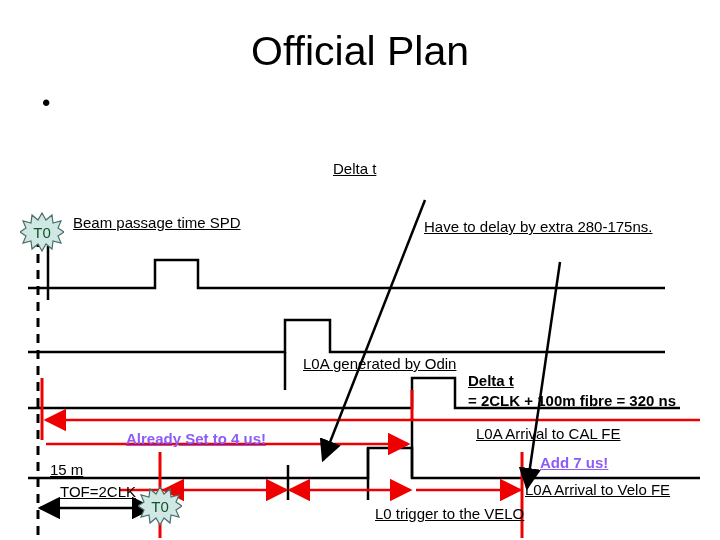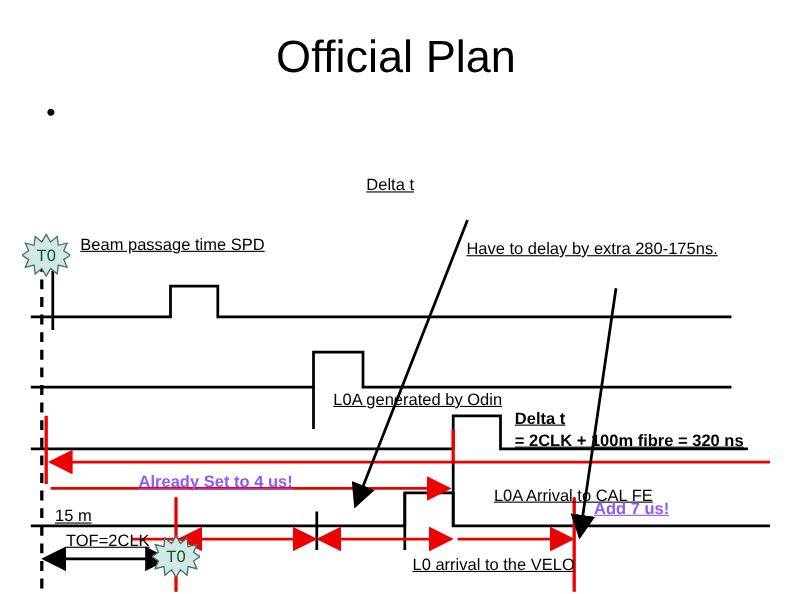--- a/index.html
+++ b/index.html
@@ -159,27 +159,28 @@
   <div class="lbl" style="left:424px;top:218px;">Have to delay by extra 280-175ns.</div>
 
   <div class="lbl" style="left:73px;top:214px;">Beam passage time SPD</div>
 
 
   <div class="lbl" style="left:291px;top:355px;margin-left:12px;">L0A generated by Odin</div>
 
   <div class="lbl bold" style="left:468px;top:372px;">Delta t</div>
   <div class="lbl bold" style="left:468px;top:392px;">= 2CLK + 100m fibre = 320 ns</div>
 
-  <div class="lbl" style="left:449px;top:425px;margin-top:17px;">L0A Arrival to CAL FE</div>
+  <div class="lbl" style="left:476px;top:425px;">L0A Arrival to CAL FE</div>
 
   <div class="lbl red" style="left:126px;top:430px;">Already Set to 4 us!</div>
 
   <div class="lbl red" style="left:540px;top:454px;">Add 7 us!</div>
 
   <div class="lbl" style="left:50px;top:461px;">15 m</div>
 
   <div class="lbl" style="left:60px;top:483px;">TOF=2CLK</div>
 
+  <div class="lbl" style="left:525px;top:481px;">L0A Arrival to Velo FE</div>
 
 
-  <div class="lbl" style="left:375px;top:505px;">L0 arrival to the VELO</div>
+  <div class="lbl" style="left:375px;top:505px;">L0 trigger to the VELO</div>
 
 </div>
 
 </body></html>

